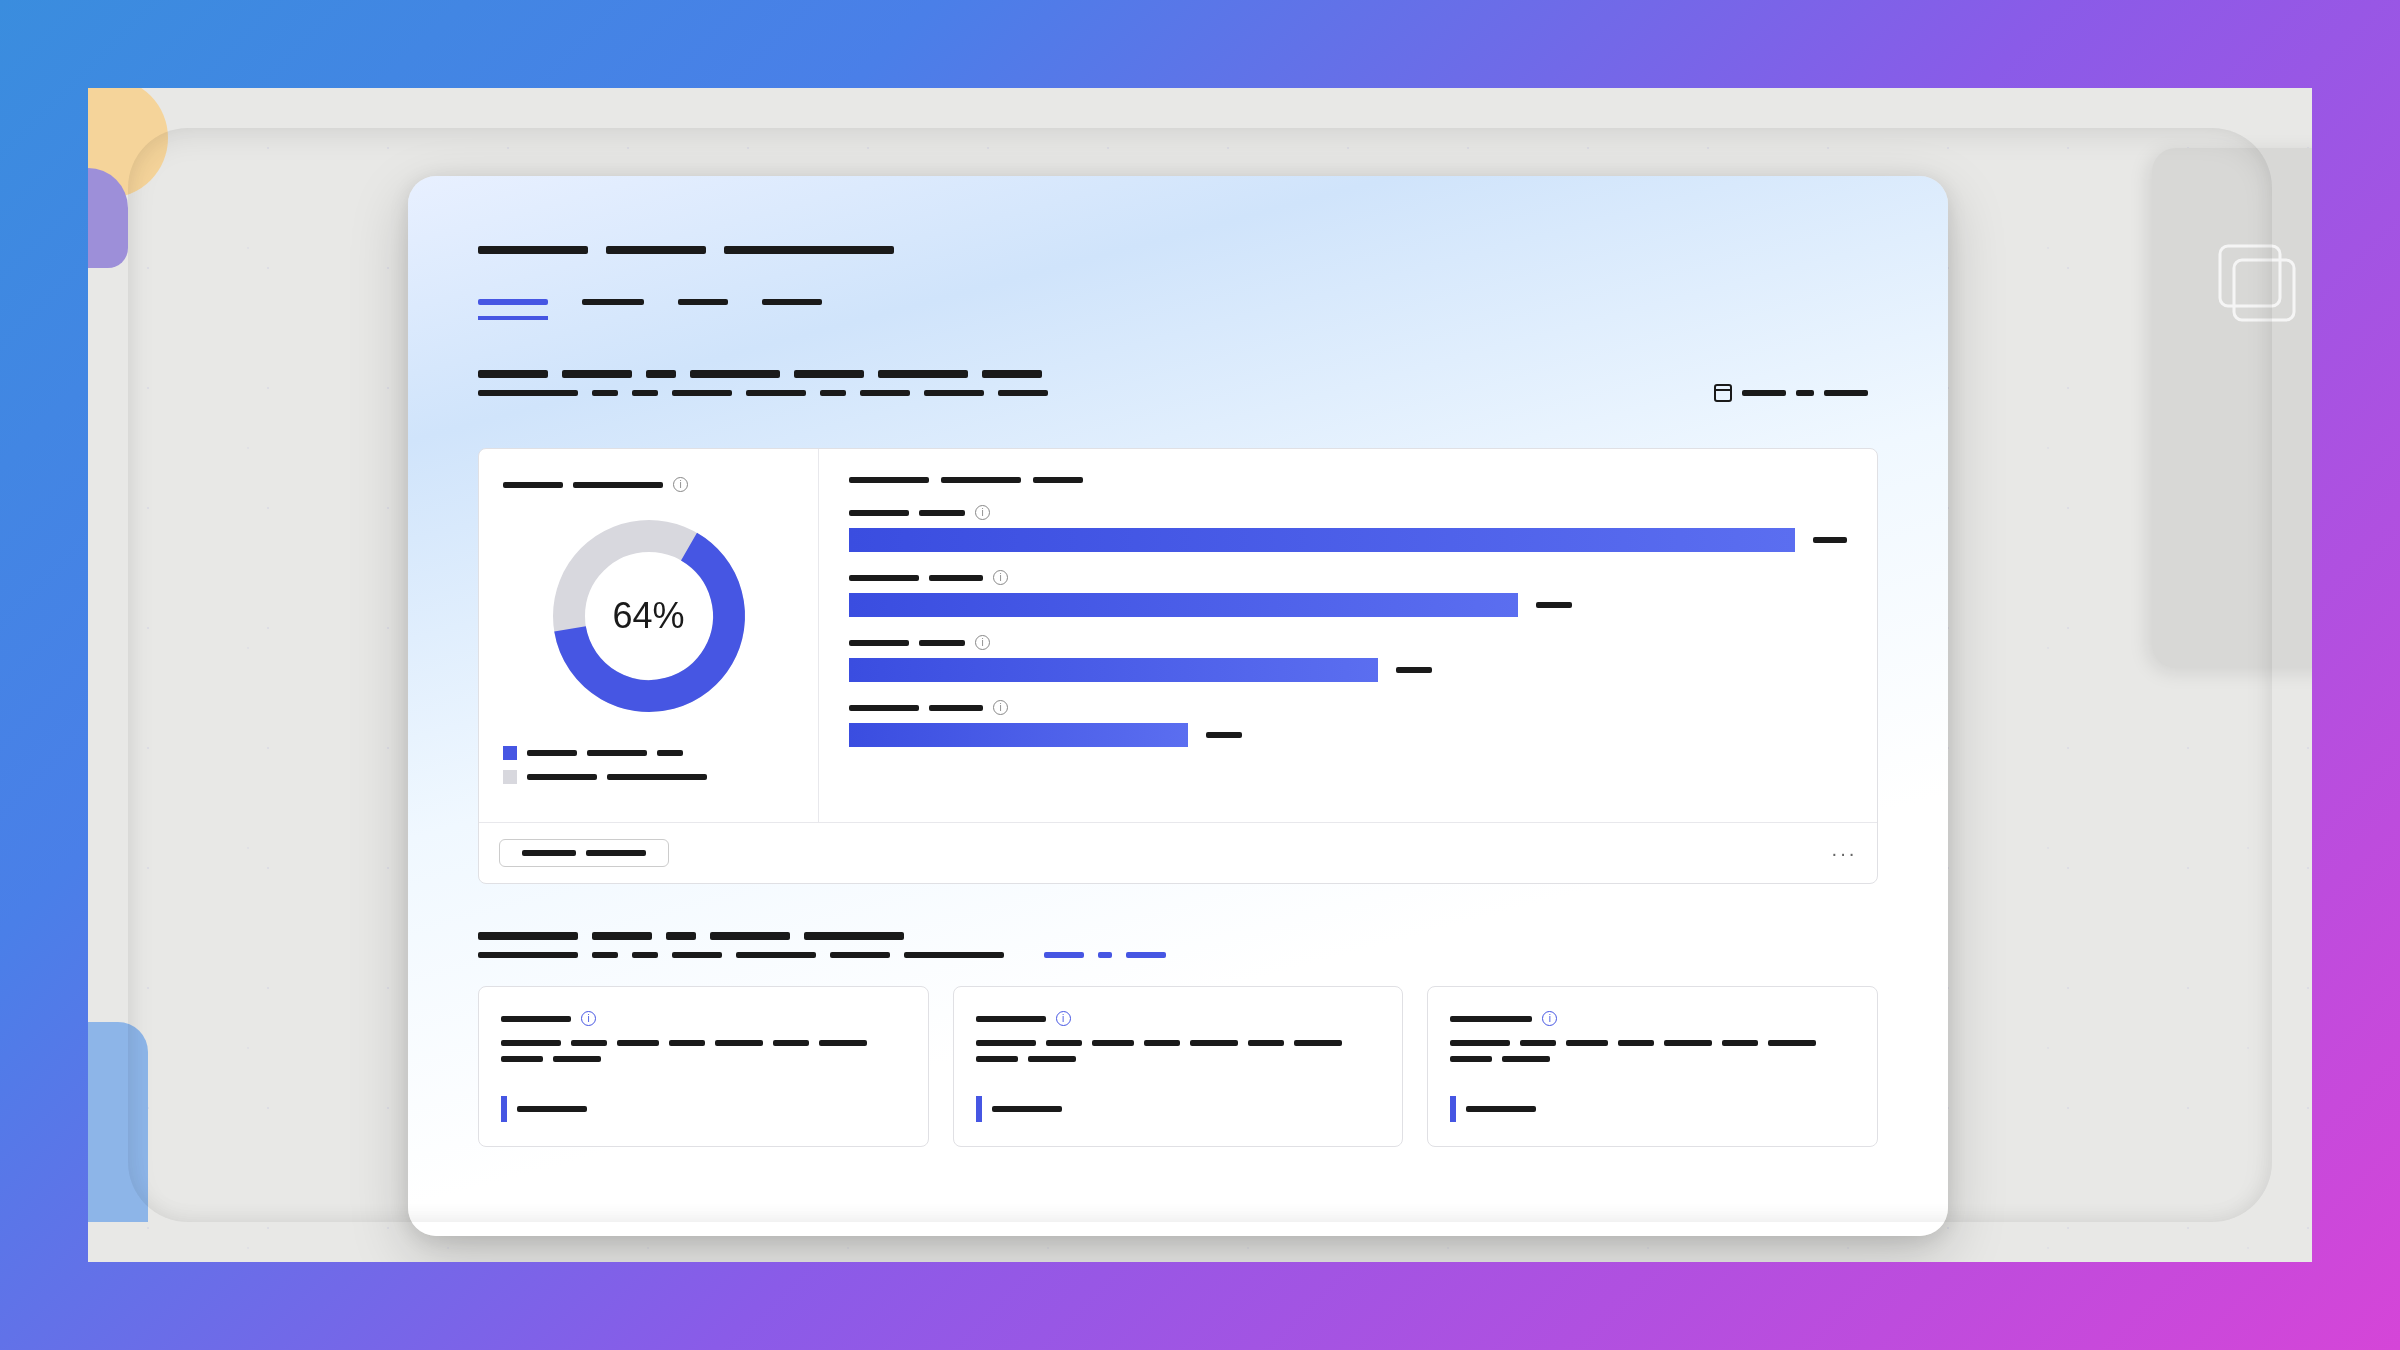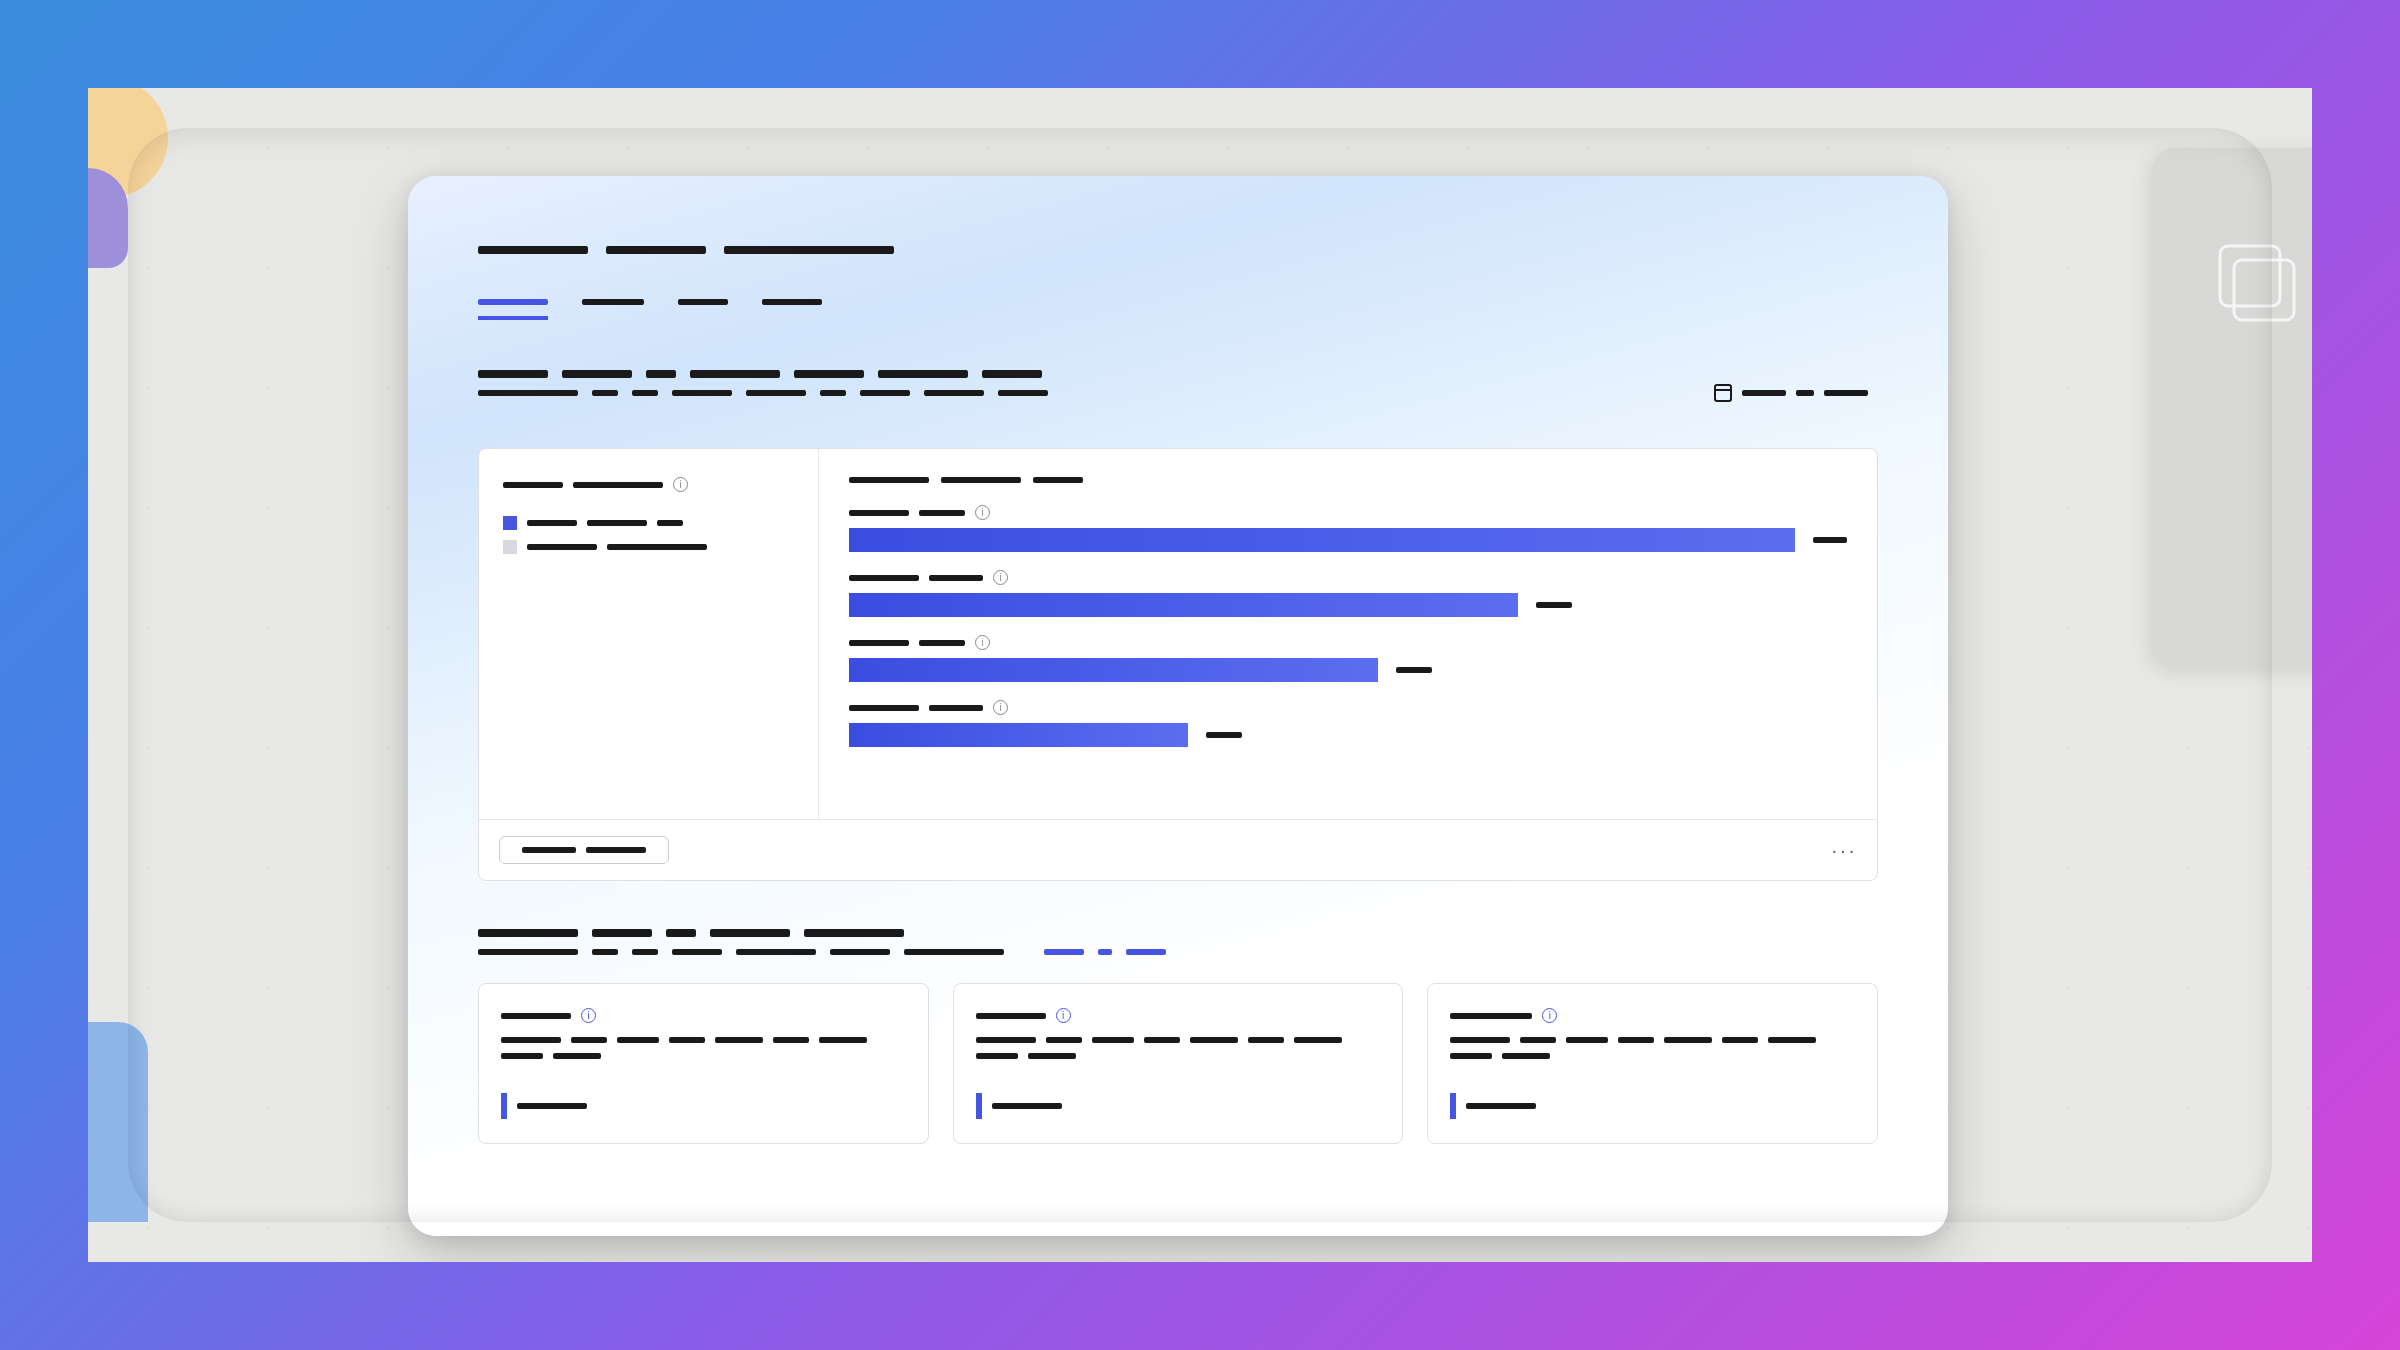--- a/index.html
+++ b/index.html
@@ -387,20 +387,29 @@
         </div>
       </div>
 
       <div class="usage-panel">
         <div class="usage-body">
           <div class="donut-section">
             <div class="donut-title">
               <span class="redact thin" style="width:60px"></span>
               <span class="redact thin" style="width:90px"></span>
               <span class="info-icon">i</span>
+            </div>
+            <div class="donut-wrap">
+              <div class="donut">
+                <svg viewBox="0 0 100 100">
+                  <circle cx="50" cy="50" r="40" fill="none" stroke="#d8d8de" stroke-width="16"></circle>
+                  <circle cx="50" cy="50" r="40" fill="none" stroke="#4656e3" stroke-width="16" stroke-dasharray="160.8 251.2" stroke-dashoffset="0" transform="rotate(-60 50 50)" stroke-linecap="butt"></circle>
+                </svg>
+                <div class="donut-center">64%</div>
+              </div>
             </div>
             <div class="legend-row">
               <span class="legend-sq" style="background:#4656e3"></span>
               <span class="redact thin" style="width:50px"></span>
               <span class="redact thin" style="width:60px"></span>
               <span class="redact thin" style="width:26px"></span>
             </div>
             <div class="legend-row">
               <span class="legend-sq" style="background:#d8d8de"></span>
               <span class="redact thin" style="width:70px"></span>

